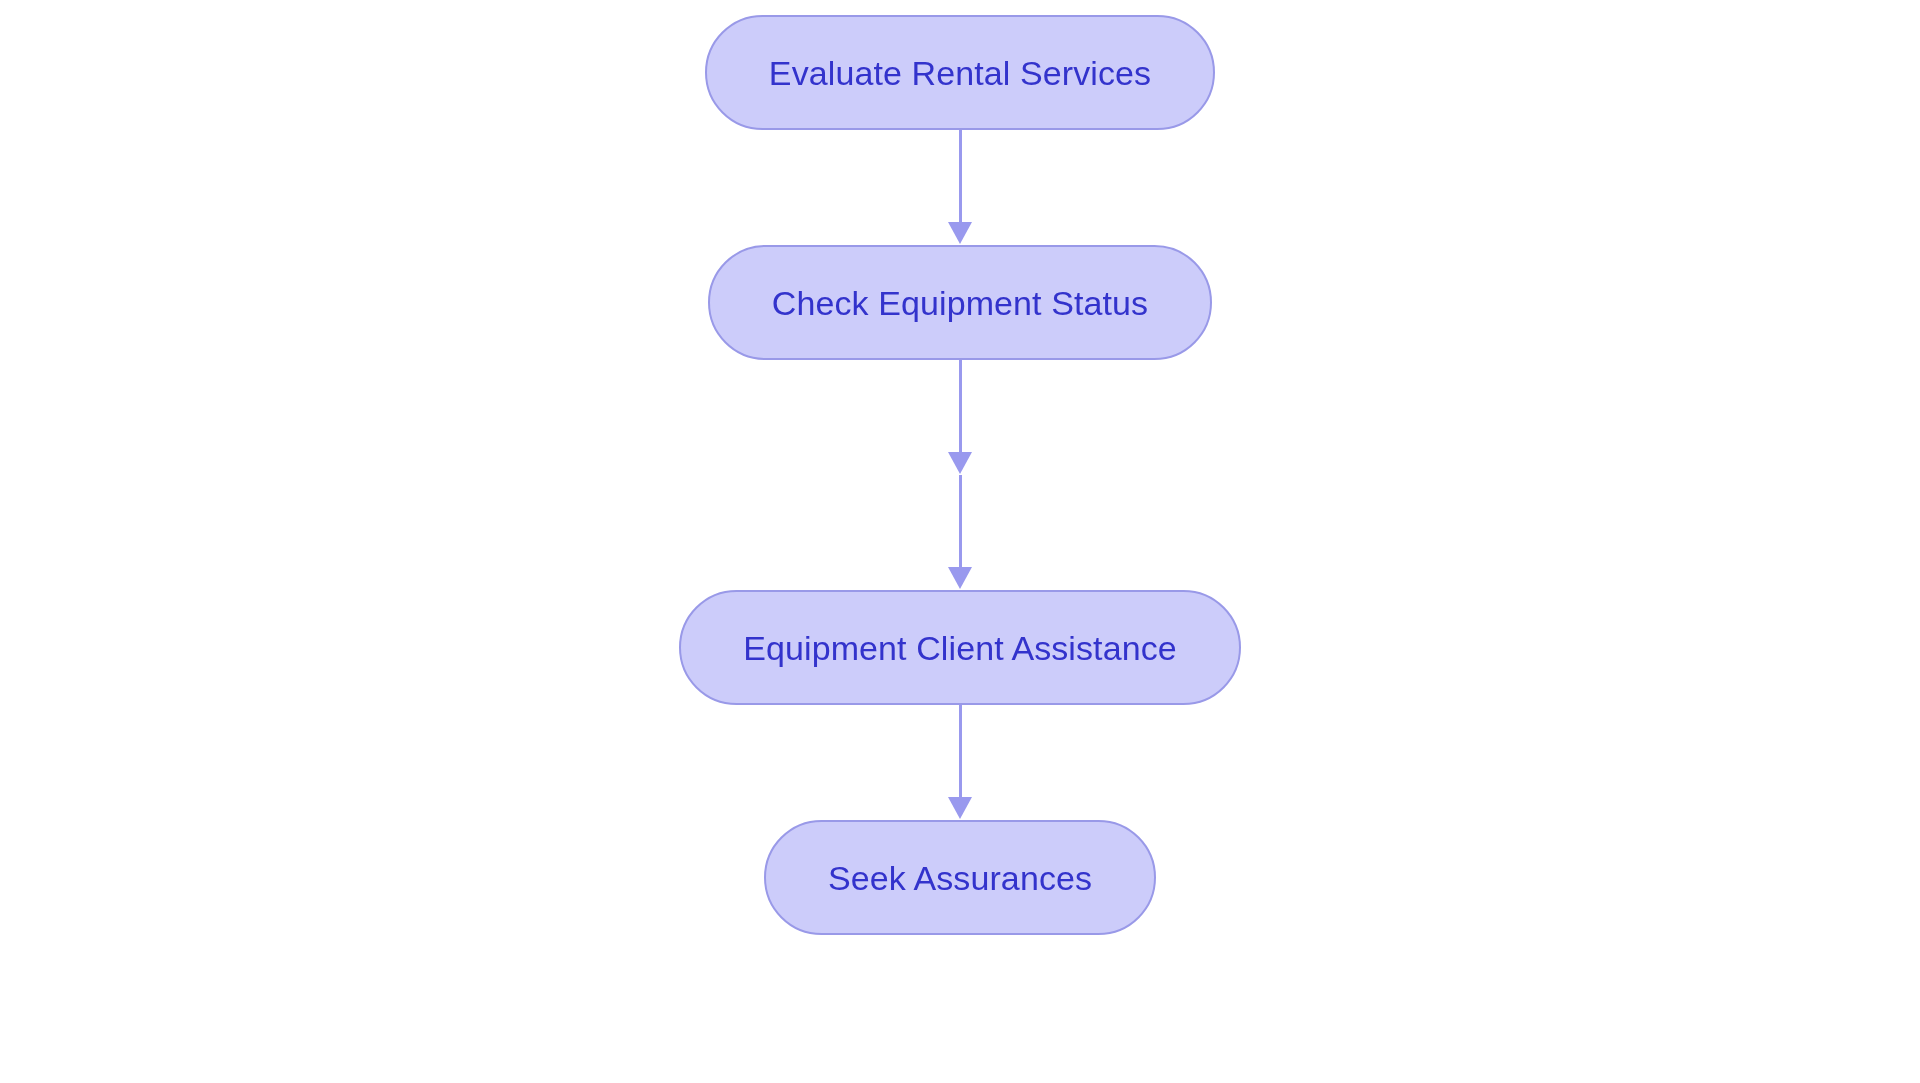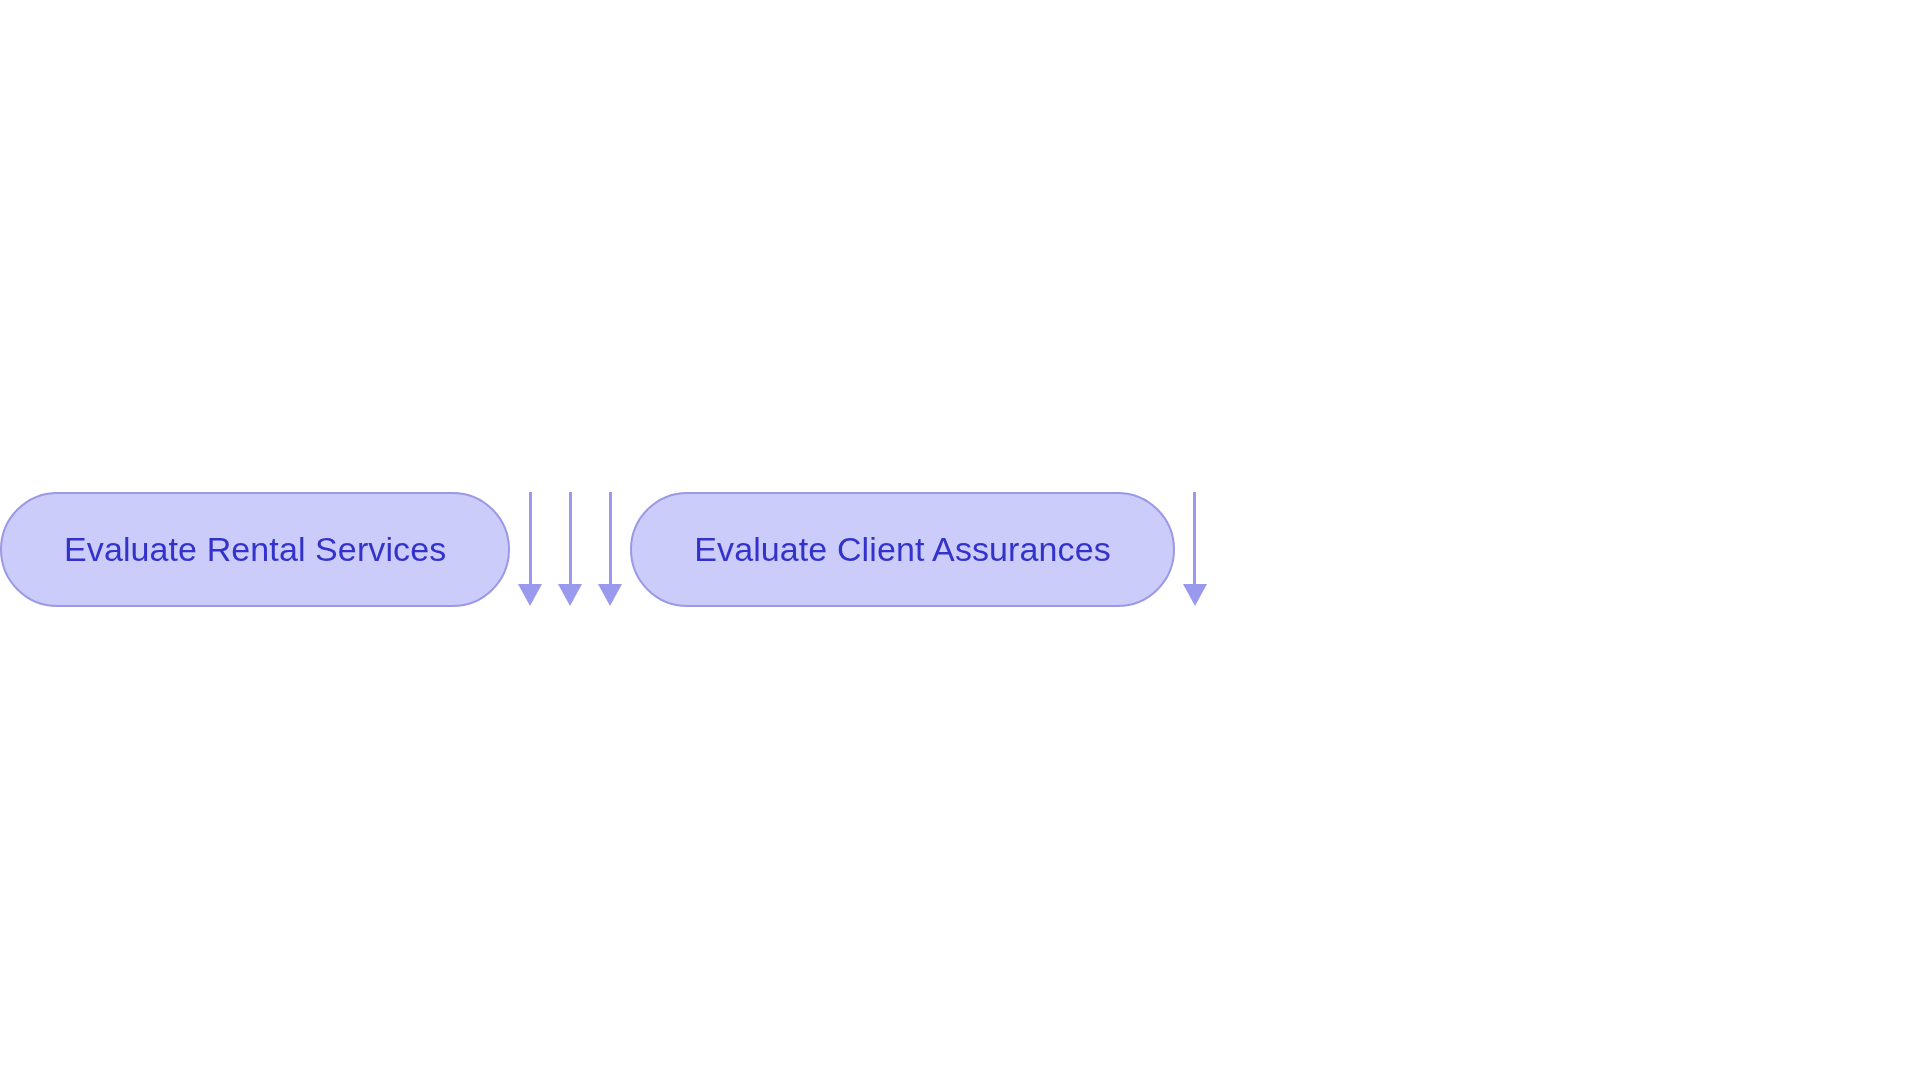--- a/index.html
+++ b/index.html
@@ -11,21 +11,21 @@
     height: 1083px;
     background: #ffffff;
     font-family: "Liberation Sans", "DejaVu Sans", sans-serif;
     overflow: hidden;
   }
 
   #flowchart {
     width: 1920px;
     height: 1083px;
     display: flex;
-    flex-direction: row;
+    flex-direction: column;
     align-items: center;
     justify-content: flex-start;
     box-sizing: border-box;
     padding-top: 15px;
   }
 
   .node {
     box-sizing: border-box;
     height: 115px;
     padding: 0 62px;
@@ -78,35 +78,41 @@
 
   <div class="node">
     <span class="node-label">Evaluate Rental Services</span>
   </div>
 
   <div class="connector">
     <div class="connector-line"></div>
     <div class="connector-arrowhead"></div>
   </div>
 
+  <div class="node">
+    <span class="node-label">Check Equipment Status</span>
+  </div>
 
   <div class="connector">
     <div class="connector-line"></div>
     <div class="connector-arrowhead"></div>
   </div>
 
 
   <div class="connector">
     <div class="connector-line"></div>
     <div class="connector-arrowhead"></div>
   </div>
 
   <div class="node">
-    <span class="node-label">Evaluate Client Assurances</span>
+    <span class="node-label">Equipment Client Assistance</span>
   </div>
 
   <div class="connector">
     <div class="connector-line"></div>
     <div class="connector-arrowhead"></div>
   </div>
 
+  <div class="node">
+    <span class="node-label">Seek Assurances</span>
+  </div>
 
 </div>
 
 </body></html>

